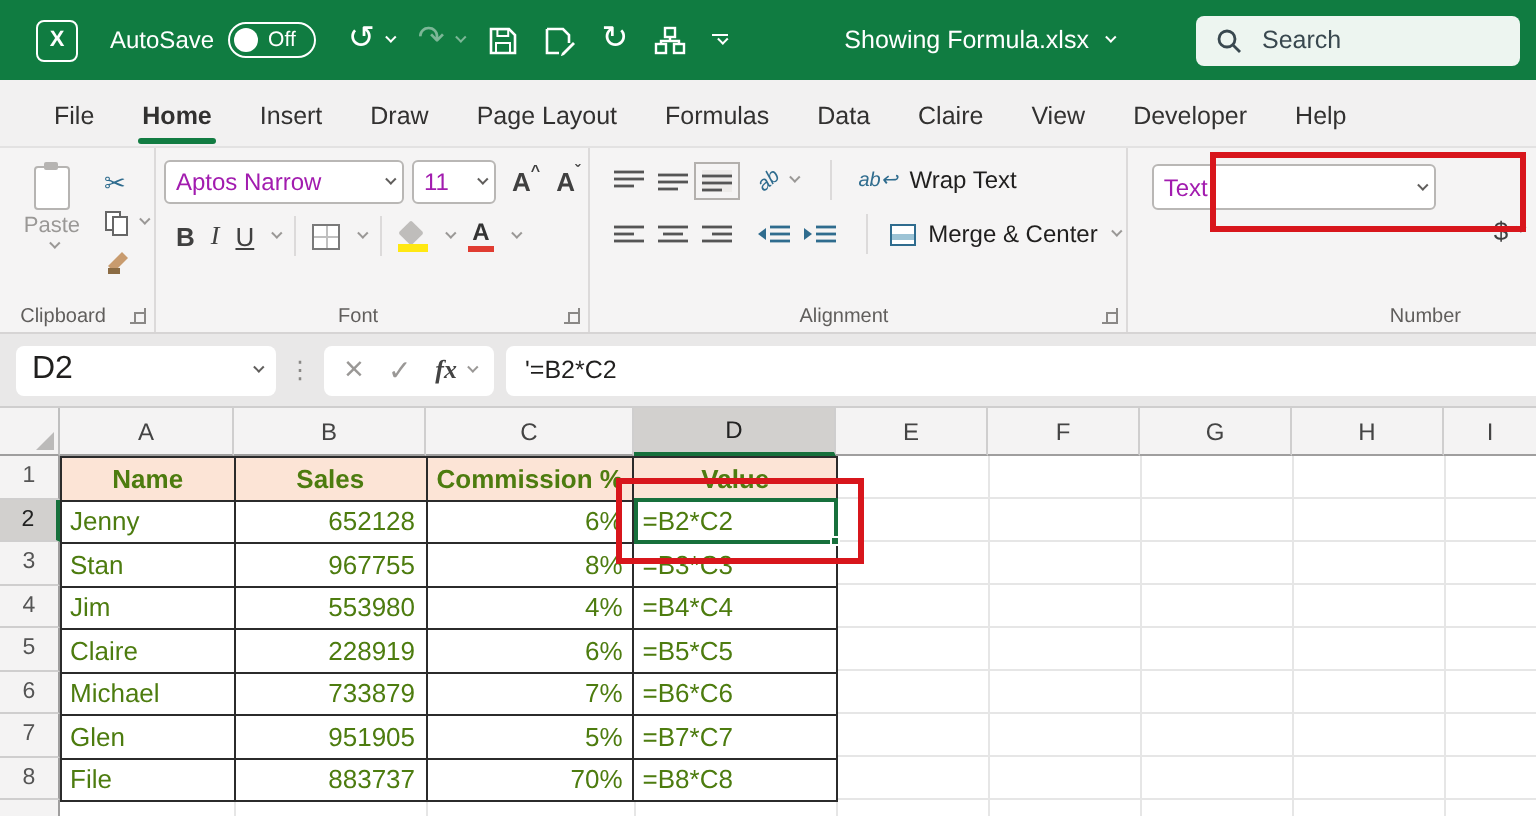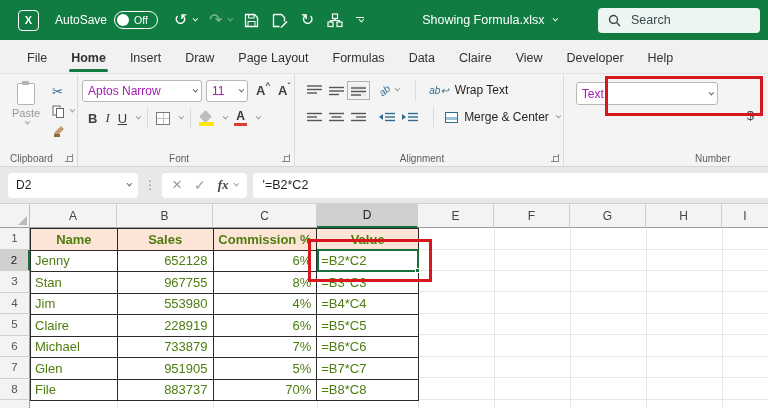--- a/index.html
+++ b/index.html
@@ -72,21 +72,21 @@
   .g-number { flex:1; display:flex; flex-direction:row; gap:7px; }
   .num-row1 { padding:2px 10px 0 8px; }
   .num-fmt { width:142px; height:23px; }
   .num-row2 { display:flex; align-items:center; gap:13px; padding-left:12px; font-size:13px; color:#404040; }
   .num-ic { display:flex; align-items:center; gap:3px; }
   .dec { font-size:9px; color:#2F6C8E; font-weight:bold; letter-spacing:-.5px; }
   .dec .arr { font-size:10px; }
 
   
   .formulabar { position:absolute; left:0; top:167px; width:768px; height:37px; background:#E9E8E8; display:flex; align-items:center; padding:0 0 0 8px; gap:6px; border-bottom:1px solid #CFCECE; }
-  .namebox { width:130px; height:25px; background:#fff; border-radius:4px; display:flex; align-items:center; justify-content:space-between; padding:0 8px; font-size:12px; color:#201F1E; }
+  .namebox { width:130px; height:25px; background:#fff; border-radius:4px; display:flex; align-items:center; justify-content:space-between; padding:0 8px; font-size:16px; color:#201F1E; }
   .dots { color:#8a8886; font-size:12px; letter-spacing:0; }
   .fxgroup { height:25px; background:#fff; border-radius:4px; display:flex; align-items:center; gap:12px; padding:0 10px; color:#9a9896; font-size:14px; }
   .fx { font-family:"Liberation Serif", serif; font-style:italic; font-weight:bold; color:#444; font-size:13px; display:flex; align-items:center; gap:4px; }
   .formula-field { flex:1; height:25px; background:#fff; border-radius:4px 0 0 4px; display:flex; align-items:center; padding:0 10px; font-size:12.5px; color:#201F1E; }
 
   
   .sheet { position:absolute; left:0; top:204px; width:768px; height:204px; background:#fff; }
   .colheads { position:absolute; left:0; top:0; height:24px; width:768px; display:flex; }
   .corner { width:30px; height:24px; background:#F4F3F3; border-right:1px solid #BFBFBF; border-bottom:1px solid #9F9E9E; position:relative; }
   .corner::after { content:""; position:absolute; right:2px; bottom:2px; border-left:9px solid transparent; border-bottom:9px solid #BBBAB9; }

